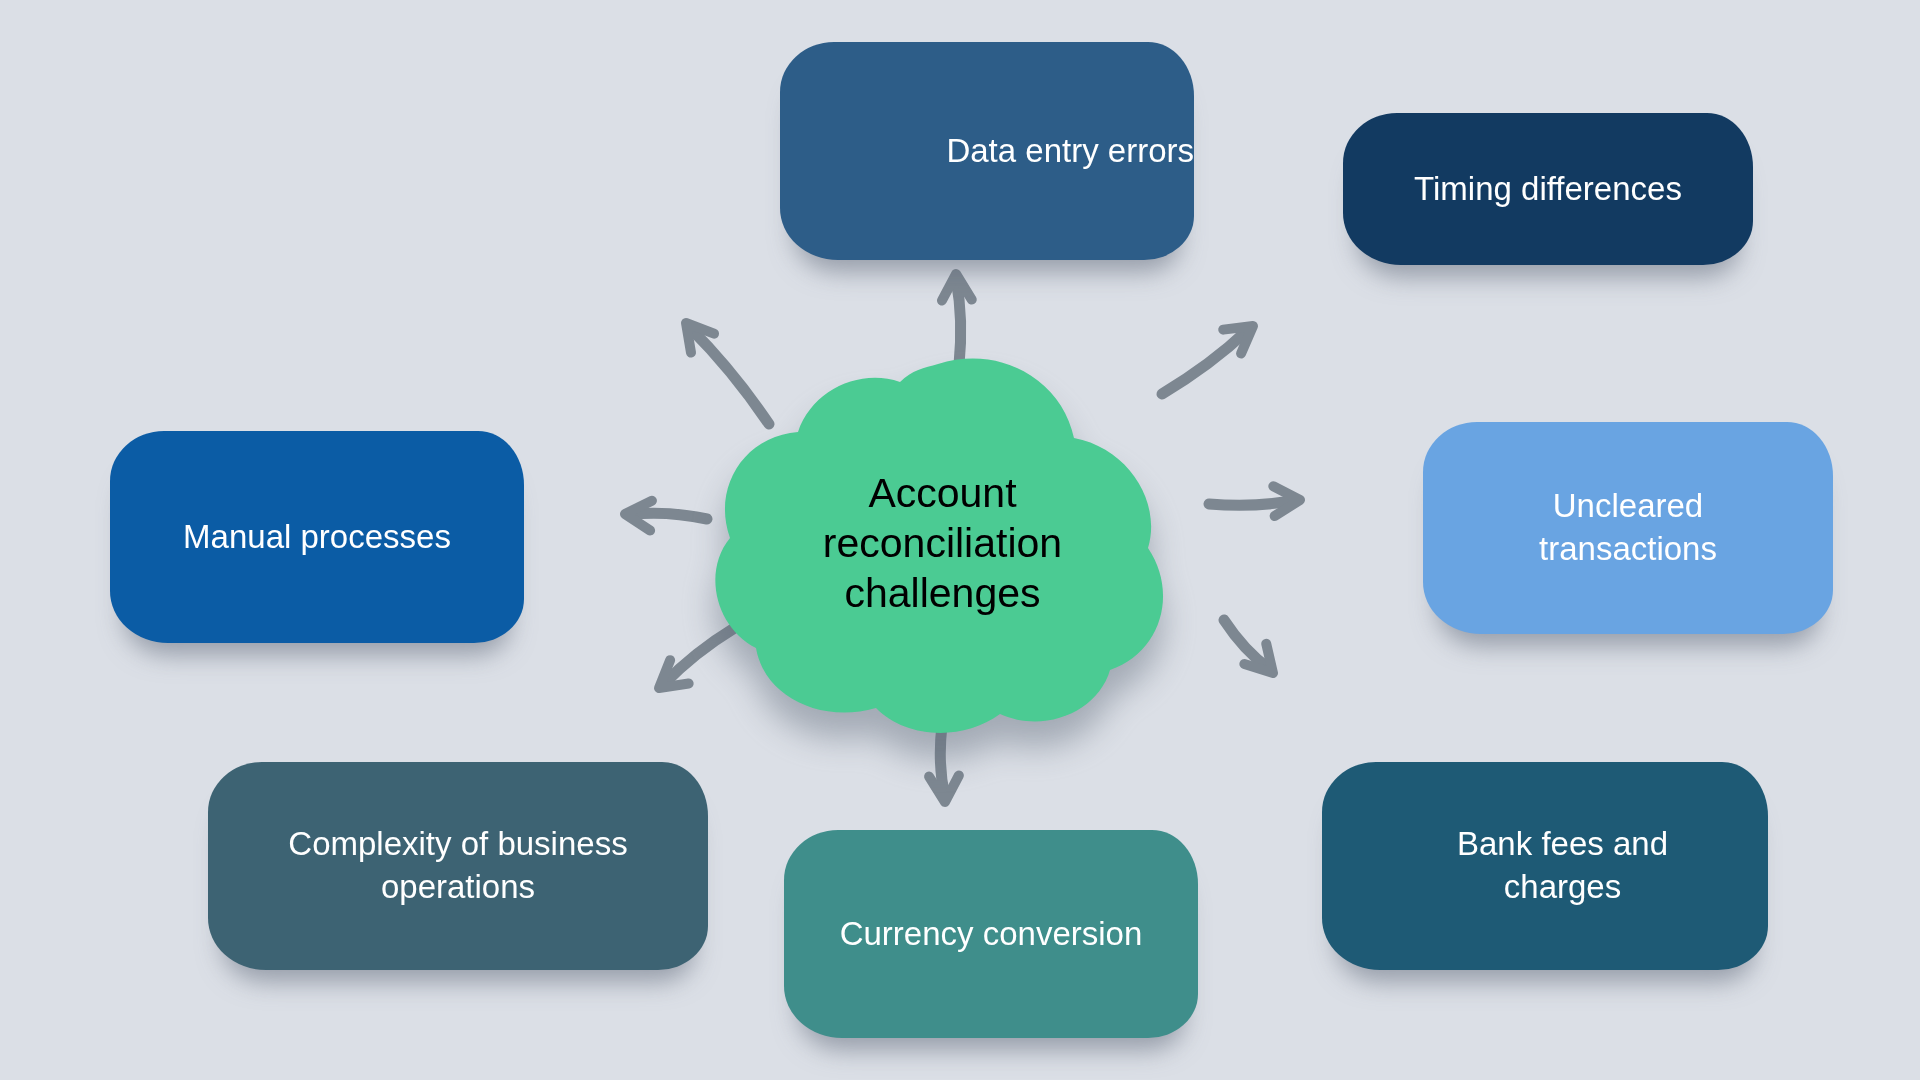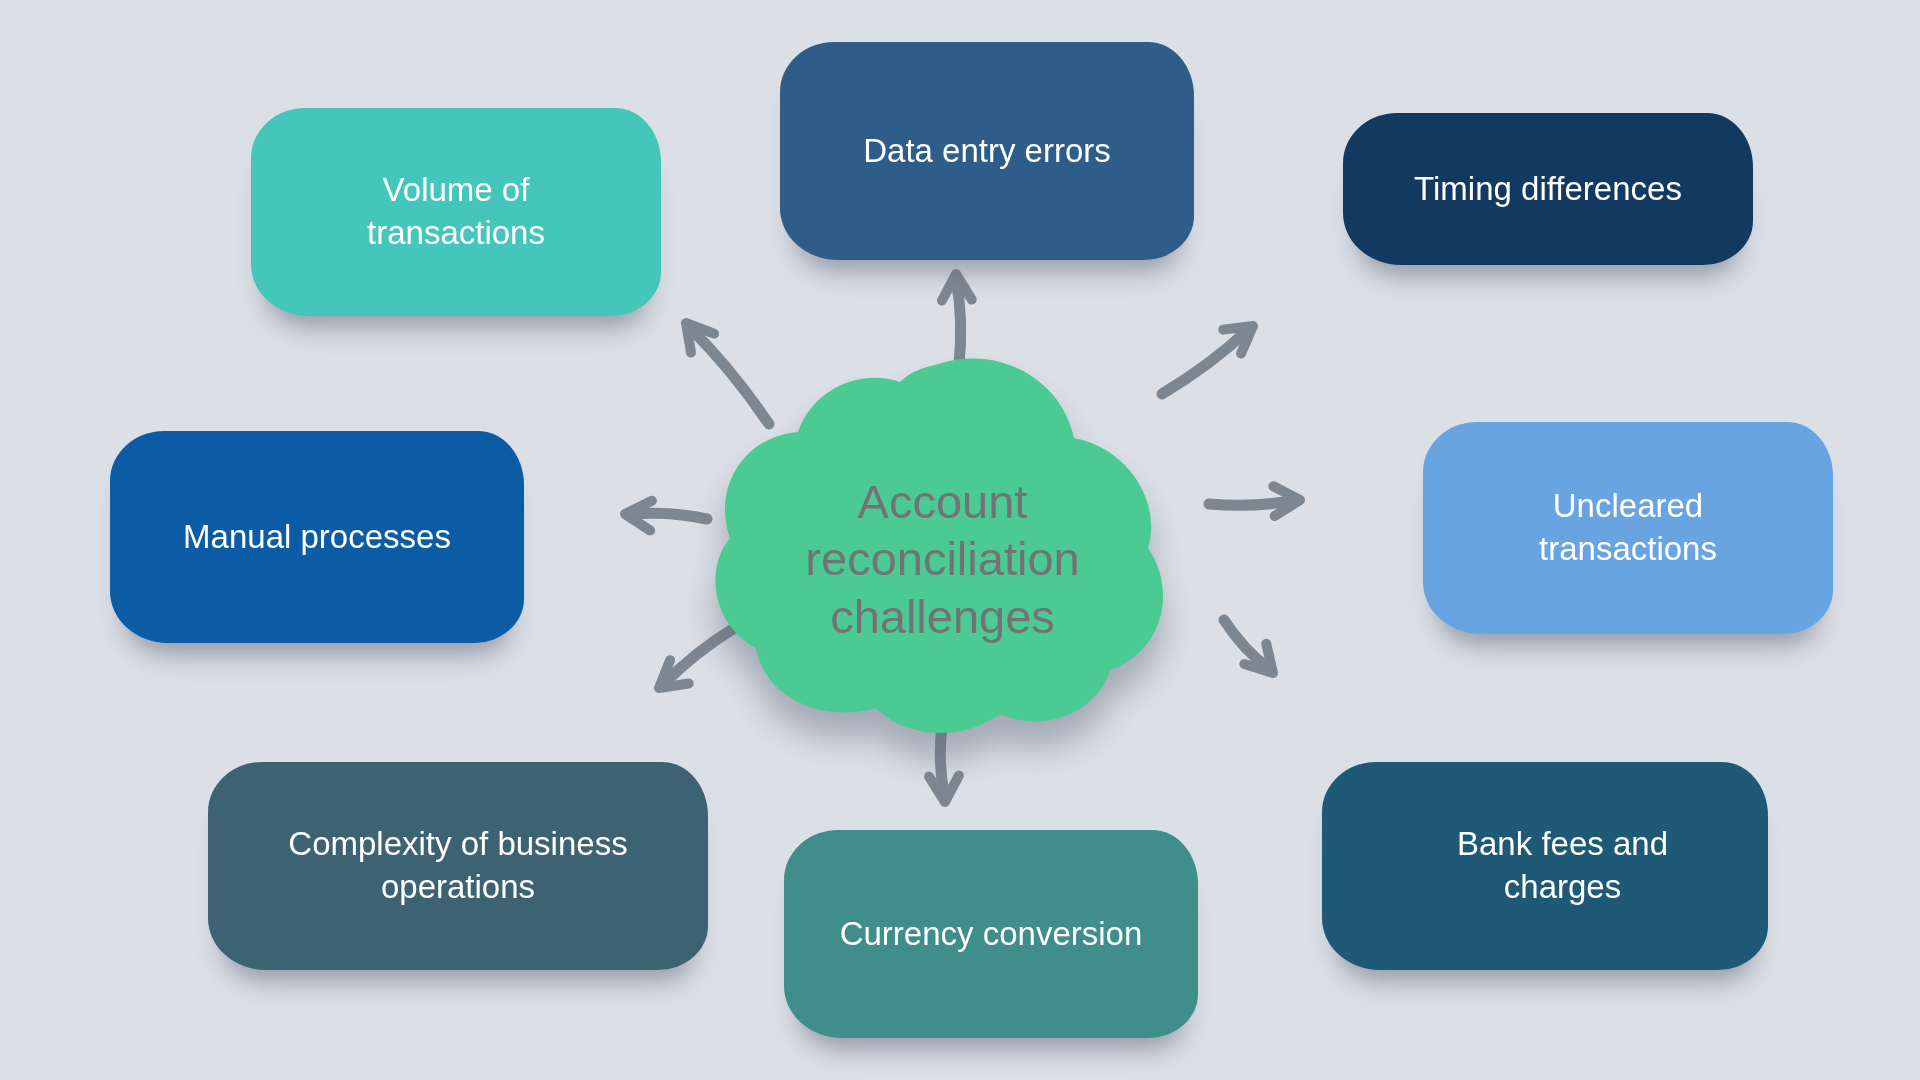--- a/index.html
+++ b/index.html
@@ -38,23 +38,23 @@
   .node-uncleared .label{max-width:250px;}
   .node-complexity .label{max-width:350px;}
   .node-bank-fees .label{max-width:280px;}
   .center-topic{
     position:absolute;
     left:700px; top:352px; width:485px; height:382px;
   }
   .center-topic svg{position:absolute;left:0;top:0;
     filter:drop-shadow(0 26px 16px rgba(96,106,122,0.45));}
   .center-topic .label{
-    position:absolute;left:0;top:16px;width:100%;height:100%;
+    position:absolute;left:0;top:0;width:100%;height:100%;
     display:flex;align-items:center;justify-content:center;
-    text-align:center;color:#737373;font-size:47px;line-height:1.22;
+    text-align:center;color:#000000;font-size:41px;line-height:1.22;
   }
   .center-topic .label span{display:block;max-width:340px;}
   #arrows-svg{position:absolute;left:0;top:0;}
 </style>
 </head>
 <body>
 
 <div class="canvas">
 
   <svg id="arrows-svg" width="1920" height="1080" viewBox="0 0 1920 1080">
@@ -85,25 +85,22 @@
       <g stroke="#7d8791" fill="none" stroke-linecap="round" stroke-linejoin="round">
         <path d="M 942 725 Q 937.504548709747 763.7335890113086 944.7664109886914 796.004548709747" stroke-width="11"></path>
         <polyline points="929.0913315614409,776.5654905981658 945,802 958.881538196804,775.404833196788" stroke-width="10"></polyline>
       </g>
       <g stroke="#7d8791" fill="none" stroke-linecap="round" stroke-linejoin="round">
         <path d="M 1224 620 Q 1244.0943675903472 650.5731318504337 1268.9268681495664 668.5943675903472" stroke-width="11"></path>
         <polyline points="1244.3809340992032,664.0028300579654 1273,673 1266.2716464891741,643.7642469049734" stroke-width="10"></polyline>
       </g>
     </svg>
 
-  <div class="node node-volume" style="background-color: rgb(69, 198, 186);">
-    <span class="label">Volume of transactions</span>
-  </div>
 
-  <div class="node node-data-entry" style="background-color: rgb(45, 93, 136);">
+  <div class="node node-data-entry" style="background-color: rgb(45, 93, 136); justify-content: flex-end;">
     <span class="label">Data entry errors</span>
   </div>
 
   <div class="node node-timing" style="background-color: rgb(18, 58, 97);">
     <span class="label">Timing differences</span>
   </div>
 
   <div class="node node-manual" style="background-color: rgb(11, 92, 165);">
     <span class="label">Manual processes</span>
   </div>

